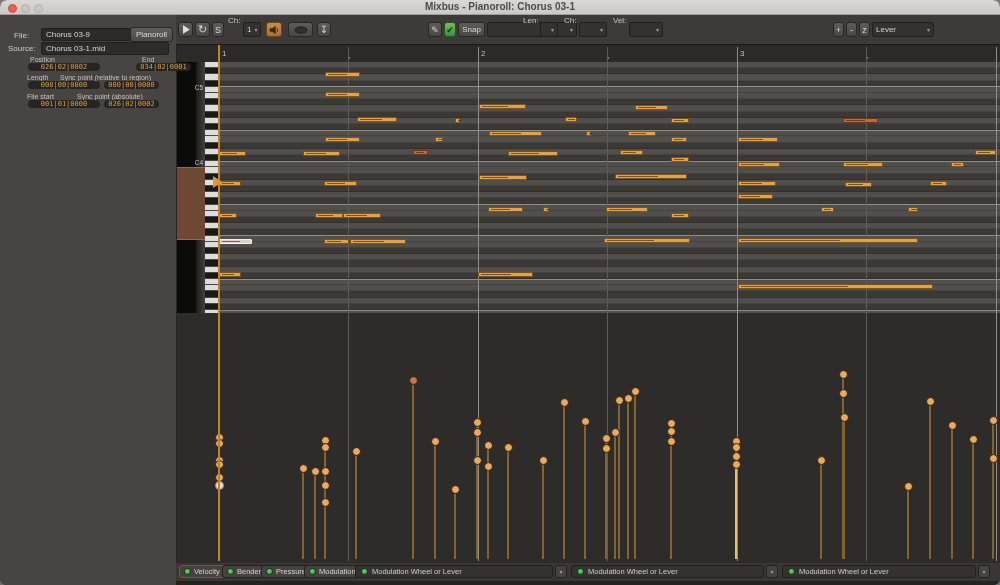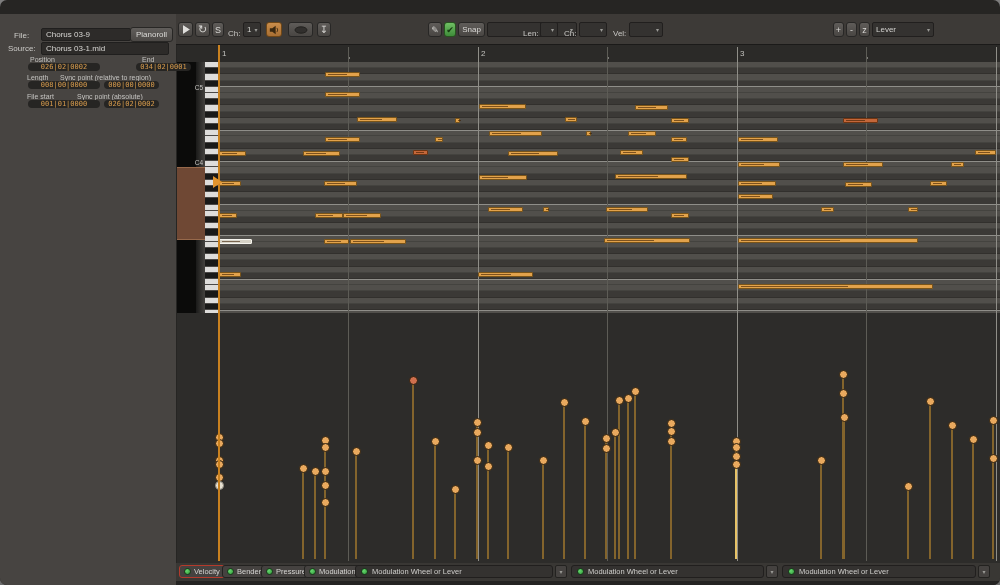--- a/index.html
+++ b/index.html
@@ -13,21 +13,21 @@
   #sidebar{position:absolute;left:0;top:14px;width:176px;height:571px;background:#474441;border-right:1px solid #262523;z-index:40;}
   .slab{position:absolute;color:#cccbc8;font-size:8px;}
   .slab2{position:absolute;color:#c4c3c0;font-size:7px;}
   .sfield{position:absolute;background:#2d2b29;border:1px solid #201f1e;border-radius:2px;color:#d8d7d4;font-size:8px;line-height:11px;padding:0 4px;overflow:hidden;white-space:nowrap;}
   .pill{position:absolute;background:#262523;border-radius:6px;color:#d79b4c;font-family:"DejaVu Sans Mono",monospace;font-size:7px;display:flex;align-items:center;justify-content:center;}
   .sbtn{position:absolute;background:linear-gradient(#615e5b,#4b4845);border:1px solid #282725;border-radius:3px;color:#dcdbd8;font-size:8px;display:flex;align-items:center;justify-content:center;}
   
   #toolbar{position:absolute;left:176px;top:14px;width:824px;height:30px;background:#3d3a37;border-bottom:1px solid #1b1a19;z-index:40;}
   .tbtn{position:absolute;top:8px;height:15px;background:linear-gradient(#5f5c59,#494643);border:1px solid #282726;border-radius:3px;color:#dad9d6;font-size:9px;display:flex;align-items:center;justify-content:center;box-sizing:border-box;}
   .tbtn.active{background:linear-gradient(#c98d4a,#a96f33);border-color:#6f4717;color:#2e1f0c;}
-  .tlabel{position:absolute;top:15px;color:#c9c8c5;font-size:8px;}
+  .tlabel{position:absolute;top:2px;color:#c9c8c5;font-size:8px;}
   .dd{position:absolute;top:8px;height:15px;background:#343230;border:1px solid #211f1e;border-radius:2px;color:#d3d2cf;font-size:8px;display:flex;align-items:center;justify-content:space-between;padding:0 3px;box-sizing:border-box;}
   .dd .arr{color:#9b9a96;font-size:6px;margin-left:3px;}
   .check{background:linear-gradient(#6fbf63,#3f8c3a);border-color:#27541f;color:#153a10;font-size:9px;}
   
   #ruler{position:absolute;left:176px;top:44px;width:824px;height:18px;background:#2b2a28;border-bottom:1px solid #161514;z-index:5;}
   #scroomer{position:absolute;left:176px;top:62px;width:20px;height:251px;background:#0b0b0a;z-index:6;}
   #keystrip{position:absolute;left:196px;top:62px;width:9px;height:251px;background:linear-gradient(to right,#1a1a19,#44423f);z-index:6;}
   #lane{position:absolute;left:176px;top:313px;width:824px;height:250px;background:#2d2c2a;border-bottom:1px solid #1c1b1a;z-index:4;}
   
   #tabbar{position:absolute;left:176px;top:563px;width:824px;height:18px;background:#393734;z-index:40;}
@@ -54,20 +54,26 @@
   .klabel{position:absolute;left:176px;width:27px;text-align:right;color:#c6c5c1;font-size:6.5px;z-index:7;}
   .rnum{position:absolute;top:49px;color:#c3c2be;font-size:8px;z-index:6;}
   .rtick{position:absolute;top:57px;width:2px;height:2px;background:#7b7a76;z-index:6;}
   svg{display:block;}
 </style>
 </head>
 <body>
 
 <div id="window">
 
+  <div id="titlebar">
+    <div class="tl" style="left:8px;background:#f05b50;border:1px solid #ce4a40;"></div>
+    <div class="tl" style="left:21px;background:#c9c6c5;border:1px solid #b2afae;"></div>
+    <div class="tl" style="left:34px;background:#c9c6c5;border:1px solid #b2afae;"></div>
+    <div id="title-text">Mixbus - Pianoroll: Chorus 03-1</div>
+  </div>
 
   <div id="sidebar">
     <div class="slab" style="left:14px;top:17px;">File:</div>
     <div class="sfield" style="left:41px;top:14px;width:80px;height:11px;">Chorus 03-9</div>
     <div class="sbtn" style="left:130px;top:13px;width:41px;height:13px;">Pianoroll</div>
     <div class="slab" style="left:8px;top:30px;">Source:</div>
     <div class="sfield" style="left:41px;top:28px;width:118px;height:11px;">Chorus 03-1.mid</div>
 
     <div class="slab2" style="left:30px;top:42px;">Position</div>
     <div class="slab2" style="left:142px;top:42px;">End</div>

